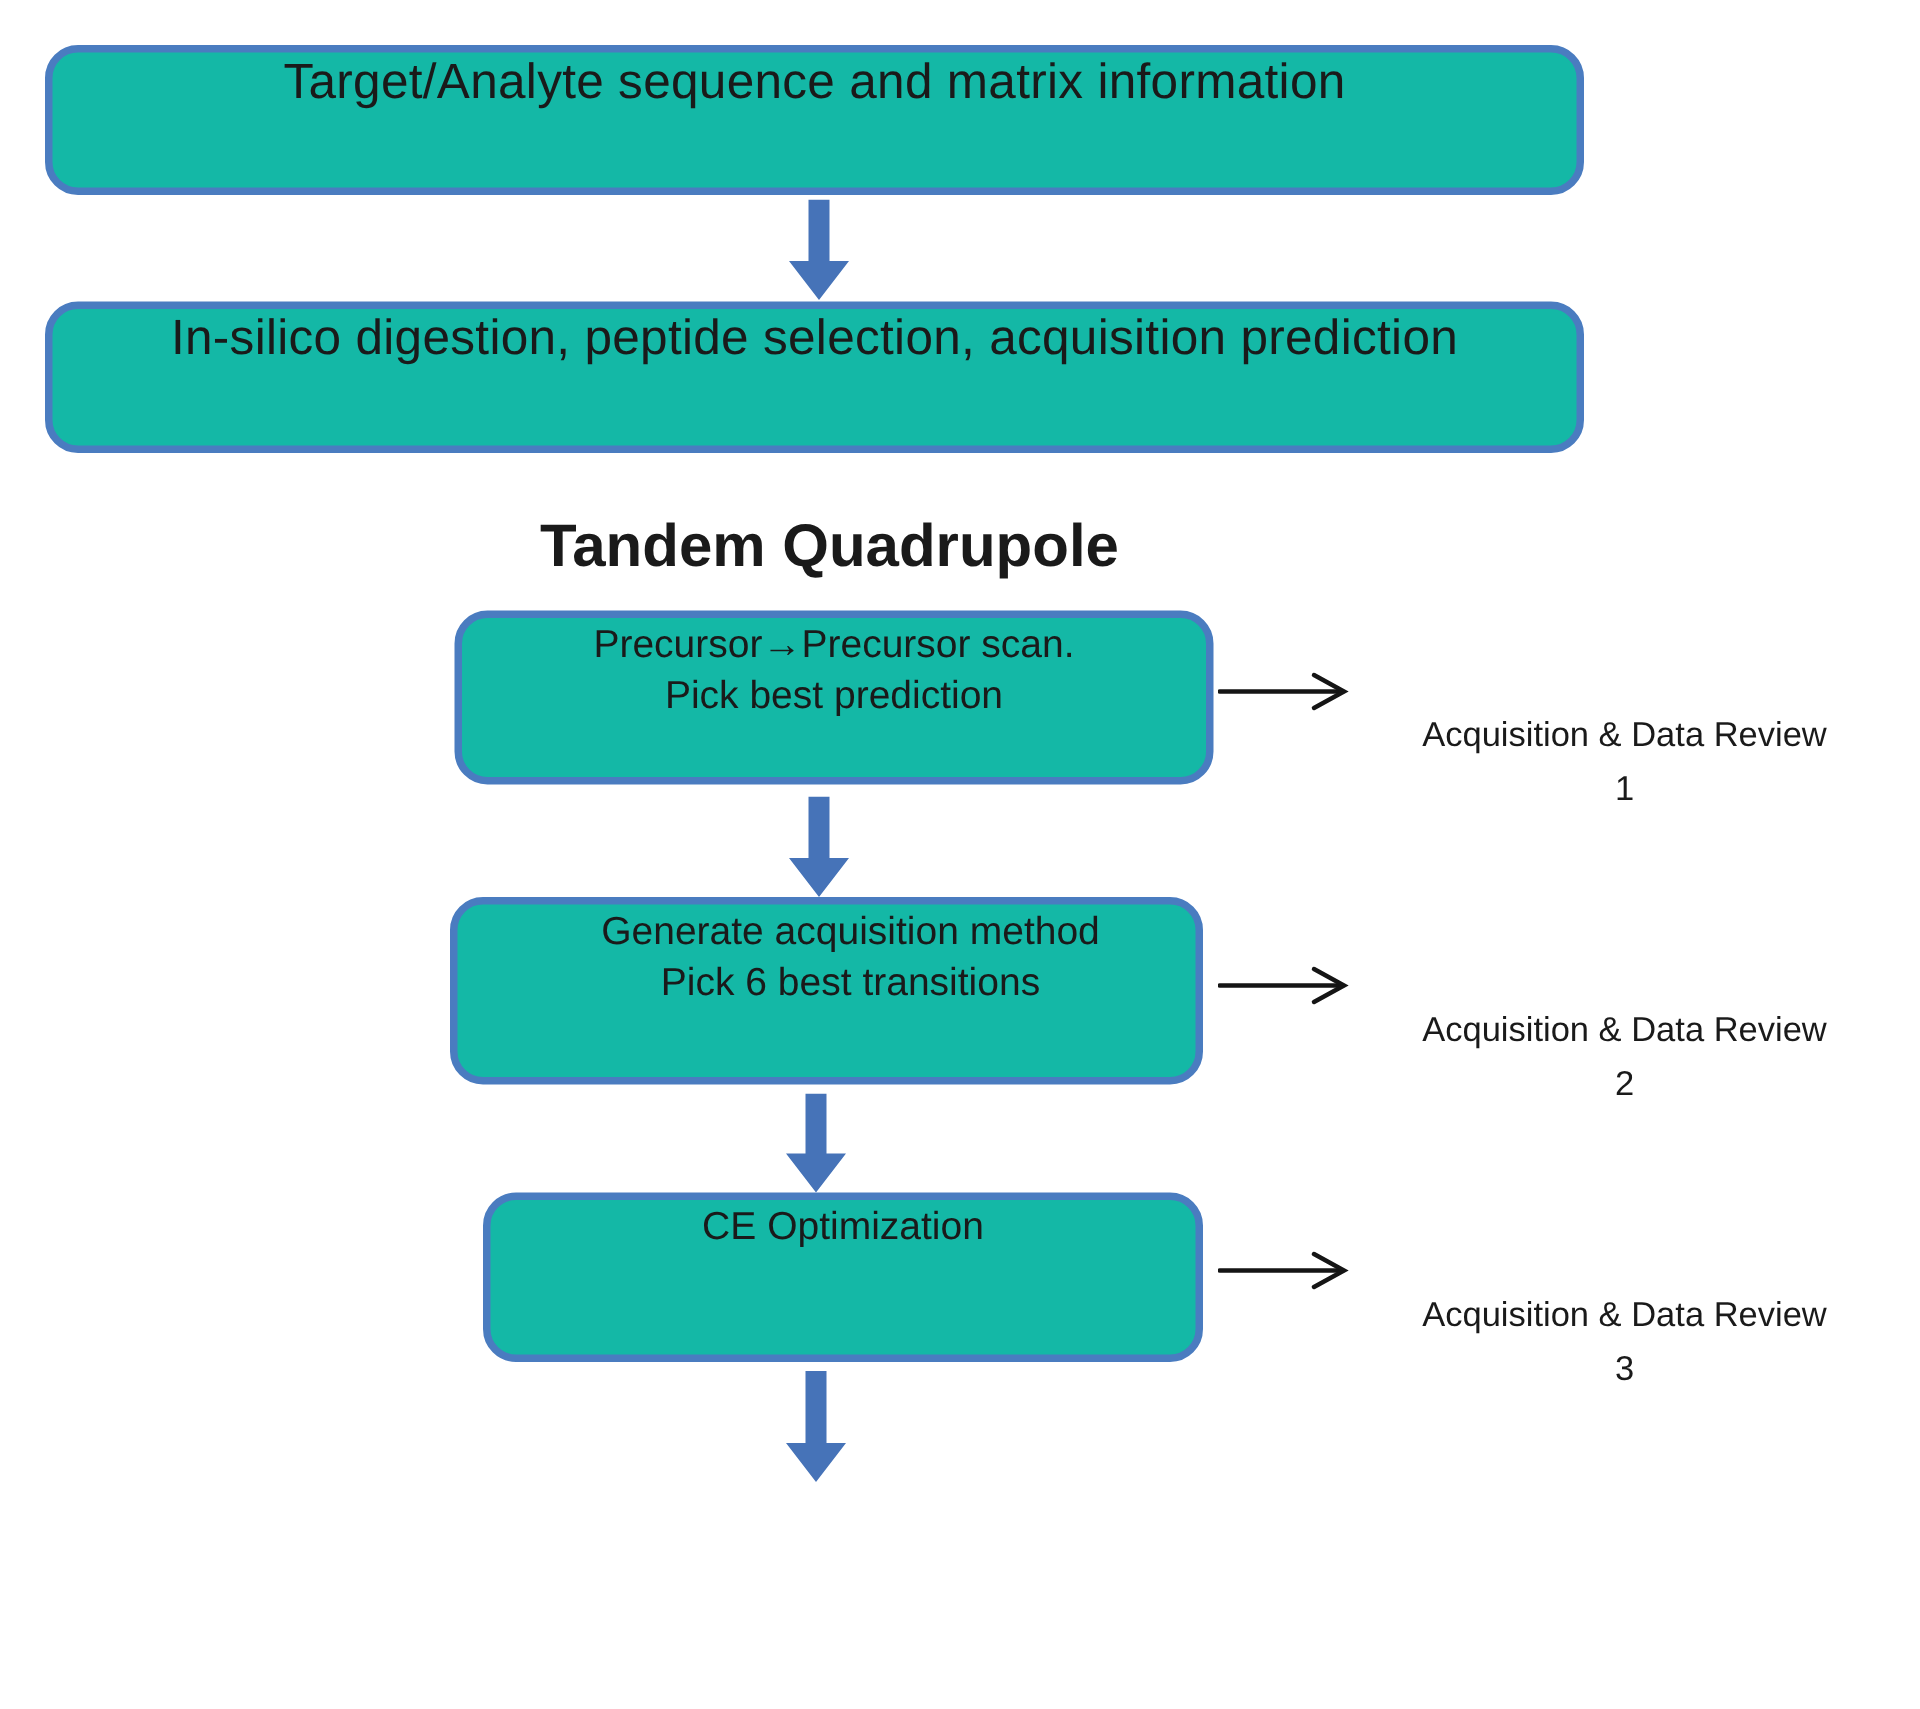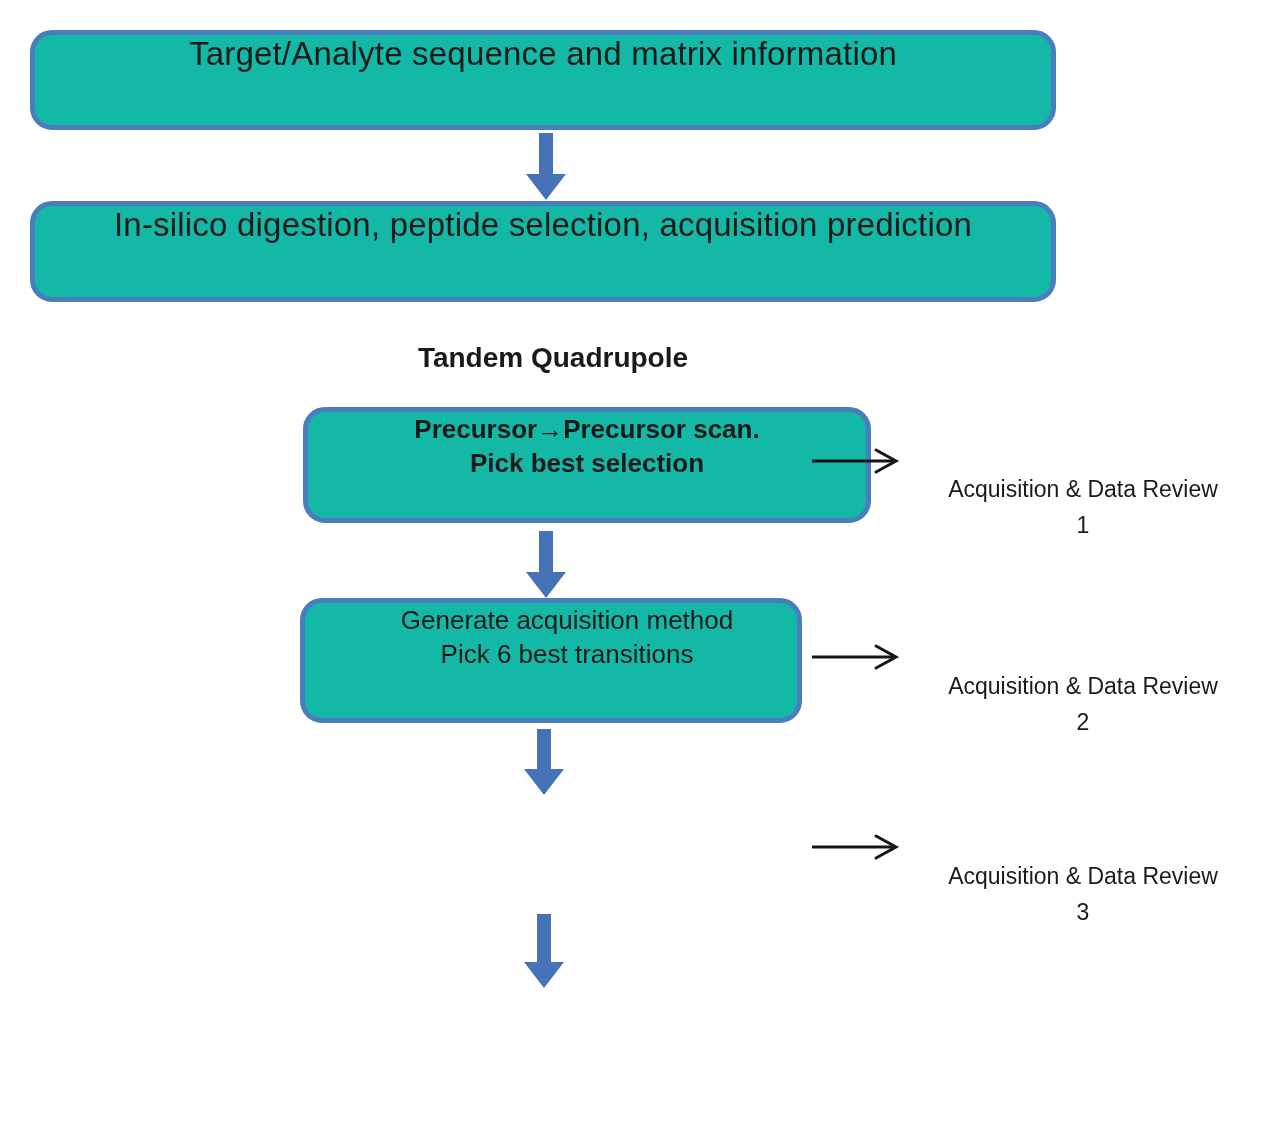--- a/index.html
+++ b/index.html
@@ -28,21 +28,21 @@
     flex-direction: column;
     align-items: center;
     justify-content: flex-start;
     text-align: center;
   }
   .box .line { display: block; }
   .box-large { font-size: 33px; letter-spacing: 0.2px; }
   .box-small { font-size: 26px; line-height: 1.32; }
   .section-title {
     position: absolute;
-    font-size: 28px;
+    font-size: 40px;
     font-weight: bold;
     text-align: center;
     white-space: nowrap;
   }
   .down-arrow { position: absolute; }
   .down-arrow path { fill: var(--arrow-blue); }
   .right-arrow { position: absolute; }
   .right-arrow line, .right-arrow polyline {
     stroke: var(--connector);
     stroke-width: 3;
@@ -72,23 +72,23 @@
   <svg class="down-arrow" style="left:526px; top:133px;" width="40" height="67" viewBox="0 0 40 67">
     <path d="M13,0 L27,0 L27,41 L40,41 L20,67 L0,41 L13,41 Z"></path>
   </svg>
 
   <div class="box box-large" style="left:30px; top:201px; width:1026px; height:101px;">
     <span class="line">In-silico digestion, peptide selection, acquisition prediction</span>
   </div>
 
   <div class="section-title" style="left:303px; top:342px; width:500px;">Tandem Quadrupole</div>
 
-  <div class="box box-small" style="left:303px; top:407px; width:568px; height:116px;font-weight:bold;">
+  <div class="box box-small" style="left:303px; top:407px; width:506px; height:116px;">
     <span class="line">Precursor→Precursor scan.</span>
-    <span class="line">Pick best selection</span>
+    <span class="line">Pick best prediction</span>
   </div>
 
   <svg class="right-arrow" style="left:812px; top:447px;" width="92" height="28" viewBox="0 0 92 28">
     <line x1="1" y1="14" x2="80" y2="14"></line>
     <polyline points="64,3 84,14 64,25"></polyline>
   </svg>
   <div class="annotation" style="left:913px; top:442px;">
     <div class="ann-label">Acquisition &amp; Data Review</div>
     <div class="ann-number">1</div>
   </div>
@@ -108,20 +108,23 @@
   </svg>
   <div class="annotation" style="left:913px; top:639px;">
     <div class="ann-label">Acquisition &amp; Data Review</div>
     <div class="ann-number">2</div>
   </div>
 
   <svg class="down-arrow" style="left:524px; top:729px;" width="40" height="66" viewBox="0 0 40 66">
     <path d="M13,0 L27,0 L27,40 L40,40 L20,66 L0,40 L13,40 Z"></path>
   </svg>
 
+  <div class="box box-small" style="left:322px; top:795px; width:480px; height:113px;">
+    <span class="line">CE Optimization</span>
+  </div>
 
   <svg class="right-arrow" style="left:812px; top:833px;" width="92" height="28" viewBox="0 0 92 28">
     <line x1="1" y1="14" x2="80" y2="14"></line>
     <polyline points="64,3 84,14 64,25"></polyline>
   </svg>
   <div class="annotation" style="left:913px; top:829px;">
     <div class="ann-label">Acquisition &amp; Data Review</div>
     <div class="ann-number">3</div>
   </div>
 

